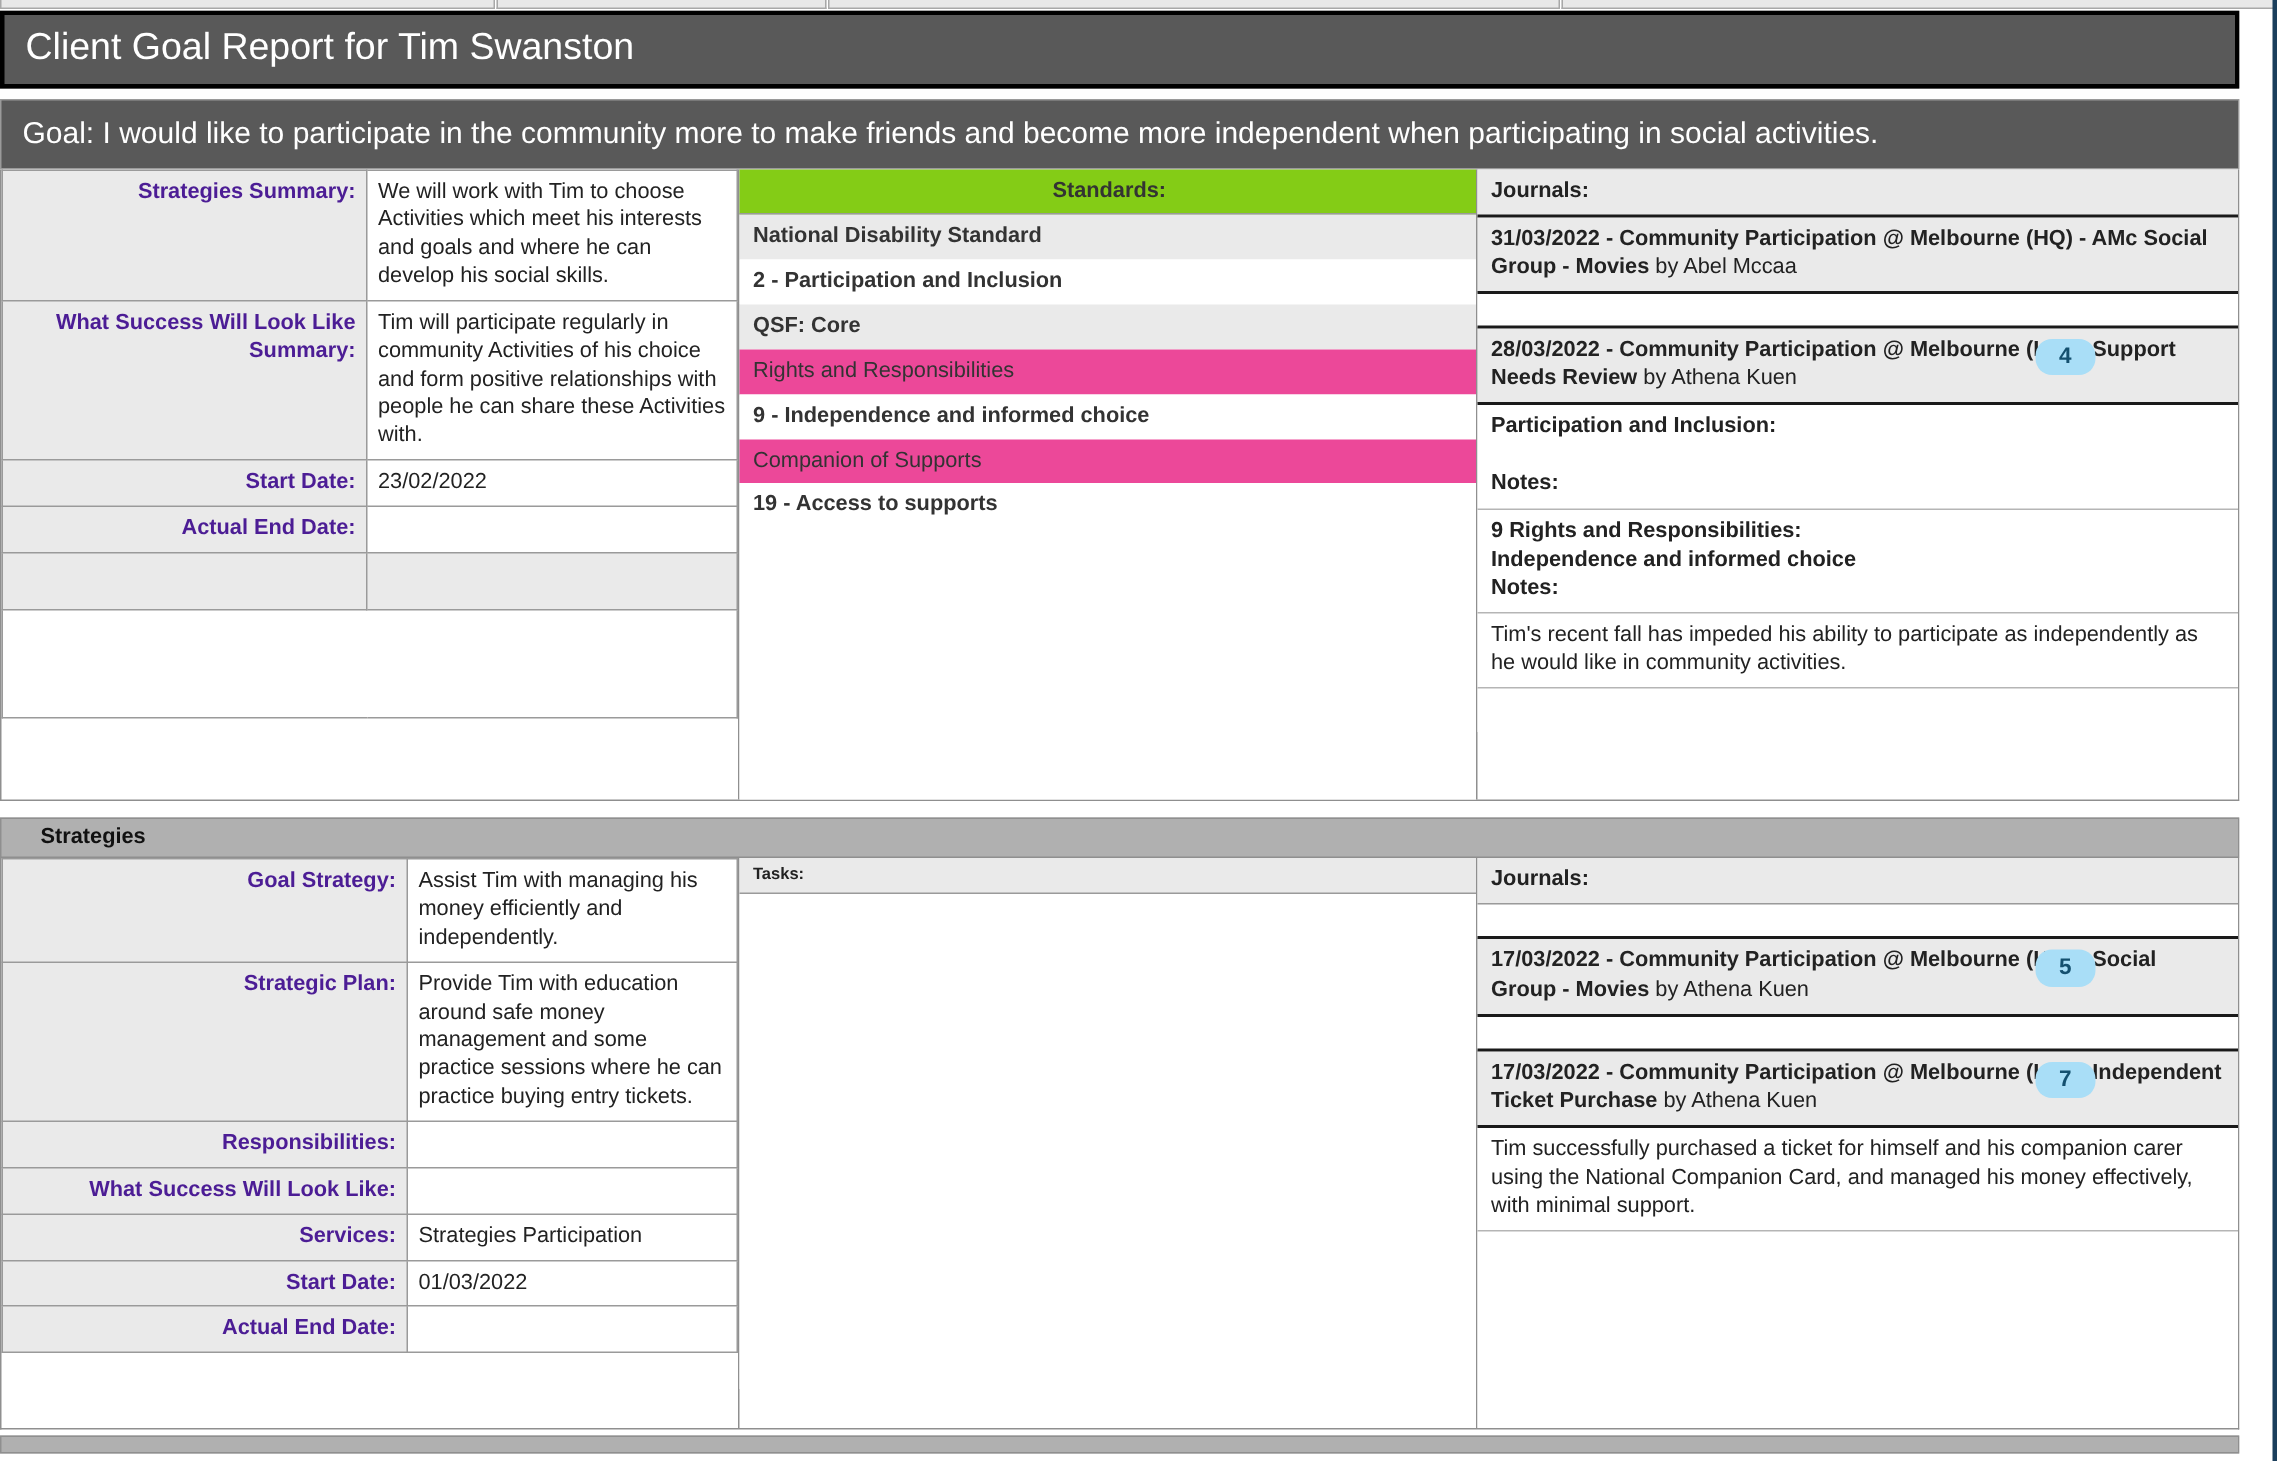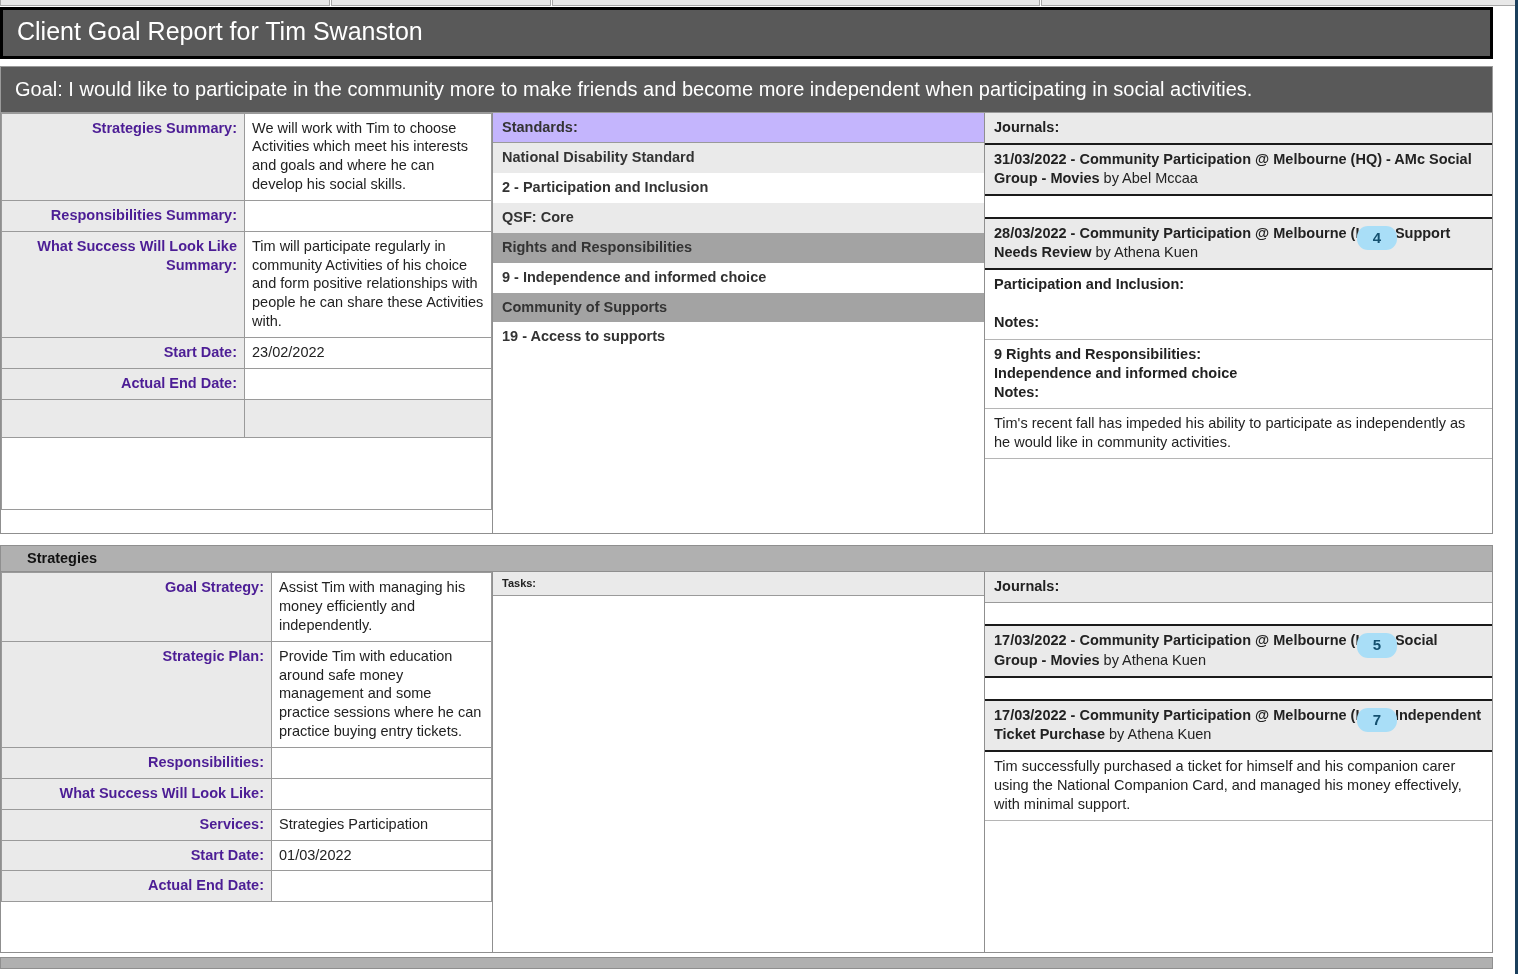--- a/index.html
+++ b/index.html
@@ -118,28 +118,29 @@
 
   
   table.std { border-collapse: collapse; width: 100%; }
   table.std td {
     padding: 5px 7px 6px 9px;
     font-size: 14.5px;
     color: #333;
     line-height: 1.3;
   }
   td.std-head {
-    background: #c4b5fd;
+    background: #84cc16;
     font-weight: bold;
     border-bottom: 1px solid #9a9a9a;
     color: #222;
+    text-align: center;
   }
   td.std-group { background: #eaeaea; font-weight: bold; font-size: 15px; }
   td.std-item  { background: #ffffff; font-weight: bold; font-size: 15.5px; }
-  td.std-sub   { background: #a3a3a3; font-weight: bold; font-size: 15px; }
+  td.std-sub   { background: #ec4899; font-weight: normal; font-size: 15px; }
   td.std-fill  { background: #ffffff; height: 170px; }
 
   
   table.jr { border-collapse: collapse; width: 100%; }
   table.jr td {
     font-size: 14.5px;
     color: #222;
     line-height: 1.32;
     padding: 5px 9px 6px 9px;
     vertical-align: top;
@@ -237,24 +238,20 @@
   <div class="block">
 
     <div class="col-left">
       <table class="kv">
         <tbody>
             <tr>
           <td class="lab w228">Strategies Summary:</td>
           <td class="val">We will work with Tim to choose Activities which meet his interests and goals and where he can develop his social skills.</td>
         </tr>
         <tr>
-          <td class="lab w228">Responsibilities Summary:</td>
-          <td class="val"></td>
-        </tr>
-        <tr>
           <td class="lab w228">What Success Will Look Like Summary:</td>
           <td class="val">Tim will participate regularly in community Activities of his choice and form positive relationships with people he can share these Activities with.</td>
         </tr>
         <tr>
           <td class="lab w228">Start Date:</td>
           <td class="val">23/02/2022</td>
         </tr>
         <tr>
           <td class="lab w228">Actual End Date:</td>
           <td class="val"></td>
@@ -286,21 +283,21 @@
         <tr>
           <td class="std-group">QSF: Core</td>
         </tr>
         <tr>
           <td class="std-sub">Rights and Responsibilities</td>
         </tr>
         <tr>
           <td class="std-item">9 - Independence and informed choice</td>
         </tr>
         <tr>
-          <td class="std-sub">Community of Supports</td>
+          <td class="std-sub">Companion of Supports</td>
         </tr>
         <tr>
           <td class="std-item">19 - Access to supports</td>
         </tr>
         <tr>
           <td class="std-fill"></td>
         </tr>
       </tbody>
         </table>
     </div>

